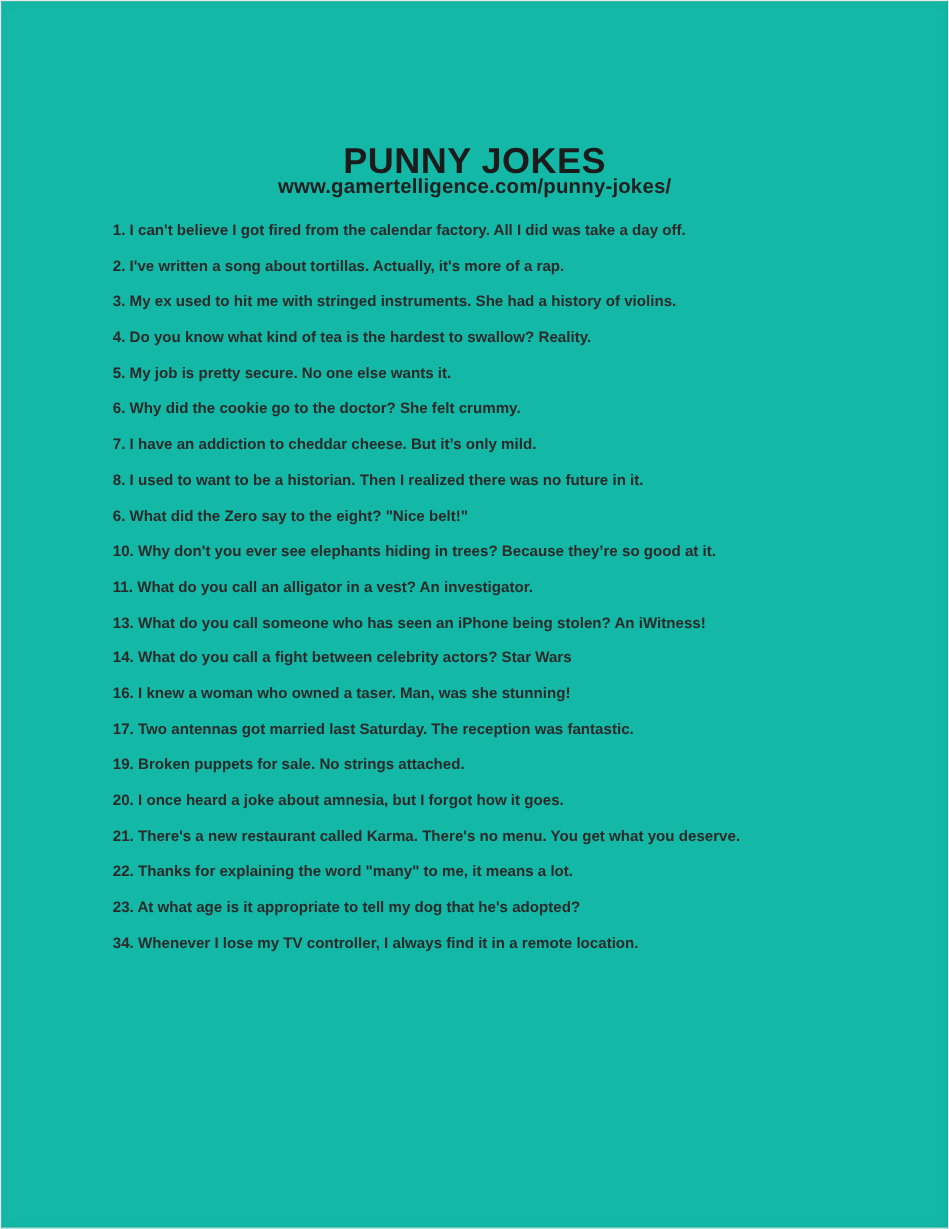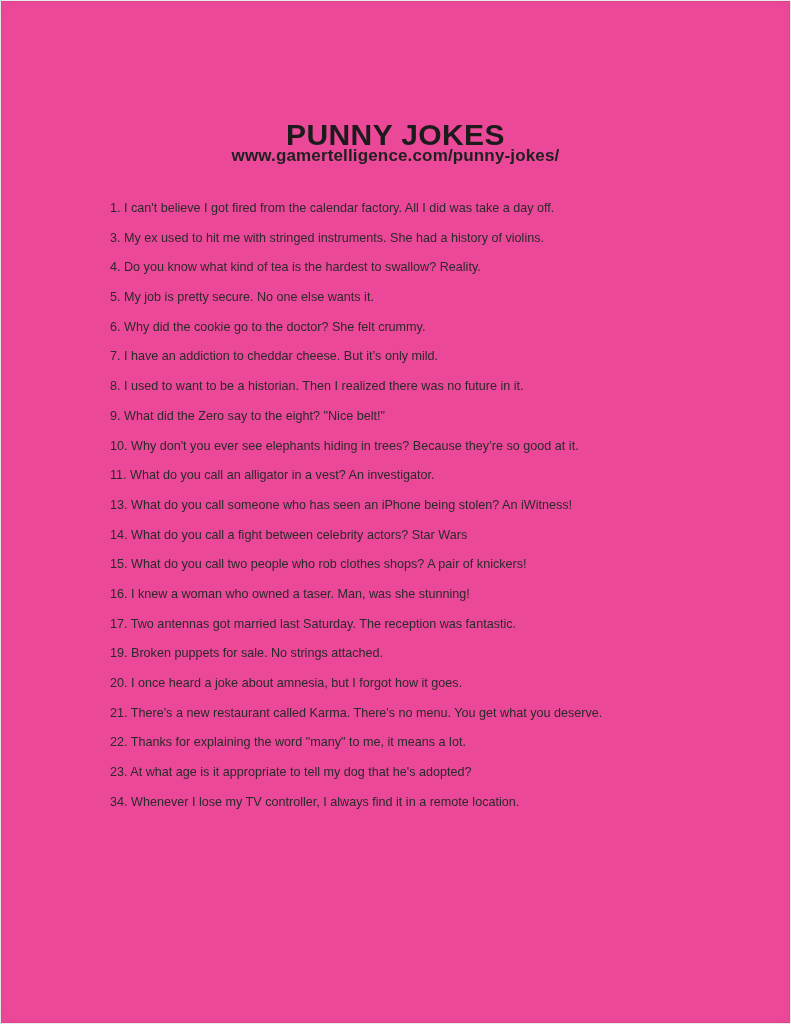--- a/index.html
+++ b/index.html
@@ -6,21 +6,21 @@
     margin: 0;
     padding: 0;
     background: #ffffff;
   }
 
   .page {
     position: relative;
     width: 791px;
     height: 1024px;
     margin: 0 auto;
-    background: #ec4899;
+    background: #14b8a6;
     box-sizing: border-box;
     border: 1px solid #e8e8e8;
     overflow: hidden;
     font-family: "Liberation Sans", sans-serif;
     -webkit-font-smoothing: antialiased;
   }
 
   
   .page-edge-shade {
     position: absolute;
@@ -54,23 +54,24 @@
     letter-spacing: 0.15px;
     color: #1f1f1f;
     line-height: 1.2;
   }
 
   .joke-list {
     position: absolute;
     top: 184px;
     left: 93px;
     width: 620px;
-    margin: 16px;
+    margin: 0;
     padding: 0;
     list-style: none;
+    font-weight: bold;
   }
 
   .joke-item {
     font-size: 12.6px;
     color: #2a2a2a;
     line-height: 1.25;
     height: 29.7px;
     white-space: nowrap;
   }
 </style>
@@ -80,32 +81,32 @@
 <div class="page">
 
   <div class="page-edge-shade"></div>
 
   <h1 class="doc-title">PUNNY JOKES</h1>
 
   <div class="doc-subtitle">www.gamertelligence.com/punny-jokes/</div>
 
   <ul class="joke-list">
       <li class="joke-item">1. I can't believe I got fired from the calendar factory. All I did was take a day off.</li>
+      <li class="joke-item">2. I've written a song about tortillas. Actually, it's more of a rap.</li>
       <li class="joke-item">3. My ex used to hit me with stringed instruments. She had a history of violins.</li>
       <li class="joke-item">4. Do you know what kind of tea is the hardest to swallow? Reality.</li>
       <li class="joke-item">5. My job is pretty secure. No one else wants it.</li>
       <li class="joke-item">6. Why did the cookie go to the doctor? She felt crummy.</li>
       <li class="joke-item">7. I have an addiction to cheddar cheese. But it’s only mild.</li>
       <li class="joke-item">8. I used to want to be a historian. Then I realized there was no future in it.</li>
-      <li class="joke-item">9. What did the Zero say to the eight? "Nice belt!"</li>
+      <li class="joke-item">6. What did the Zero say to the eight? "Nice belt!"</li>
       <li class="joke-item">10. Why don't you ever see elephants hiding in trees? Because they’re so good at it.</li>
       <li class="joke-item">11. What do you call an alligator in a vest? An investigator.</li>
       <li class="joke-item">13. What do you call someone who has seen an iPhone being stolen? An iWitness!</li>
       <li class="joke-item">14. What do you call a fight between celebrity actors? Star Wars</li>
-      <li class="joke-item">15. What do you call two people who rob clothes shops? A pair of knickers!</li>
       <li class="joke-item">16. I knew a woman who owned a taser. Man, was she stunning!</li>
       <li class="joke-item">17. Two antennas got married last Saturday. The reception was fantastic.</li>
       <li class="joke-item">19. Broken puppets for sale. No strings attached.</li>
       <li class="joke-item">20. I once heard a joke about amnesia, but I forgot how it goes.</li>
       <li class="joke-item">21. There's a new restaurant called Karma. There's no menu. You get what you deserve.</li>
       <li class="joke-item">22. Thanks for explaining the word "many" to me, it means a lot.</li>
       <li class="joke-item">23. At what age is it appropriate to tell my dog that he's adopted?</li>
       <li class="joke-item">34. Whenever I lose my TV controller, I always find it in a remote location.</li>
     </ul>
 

